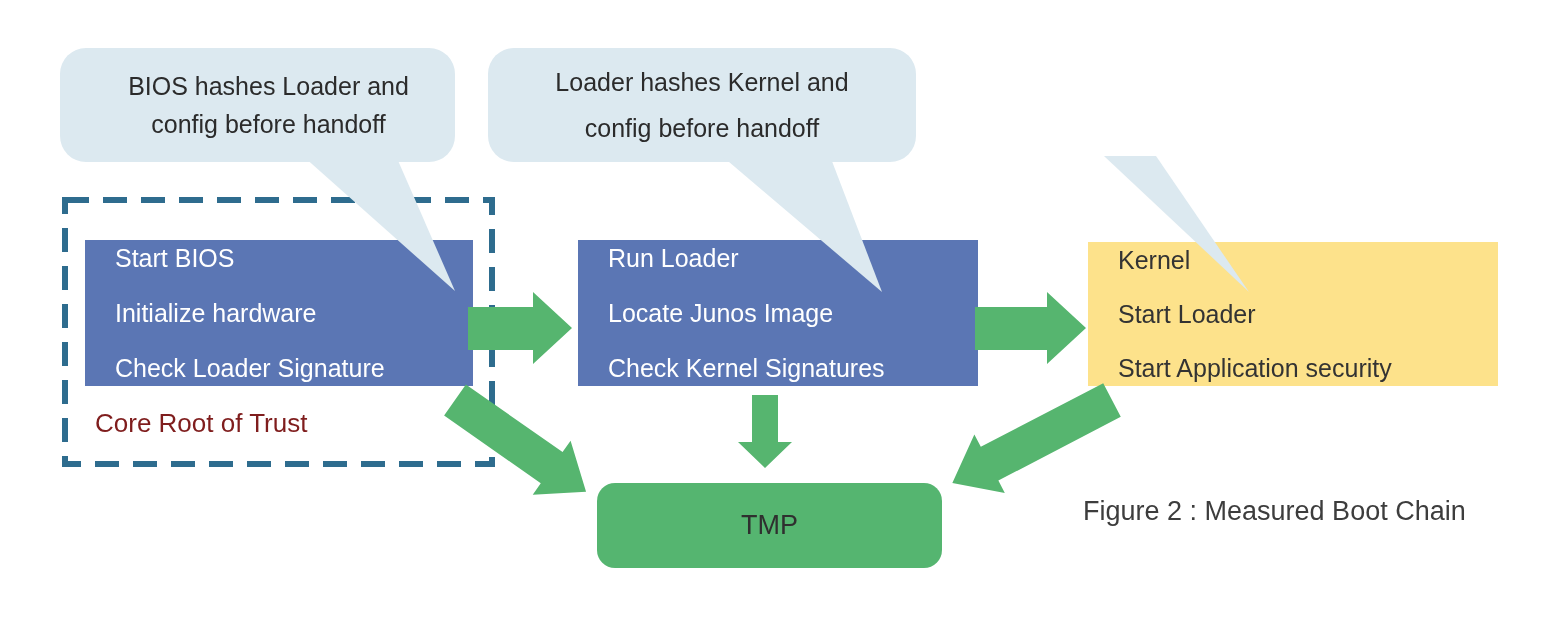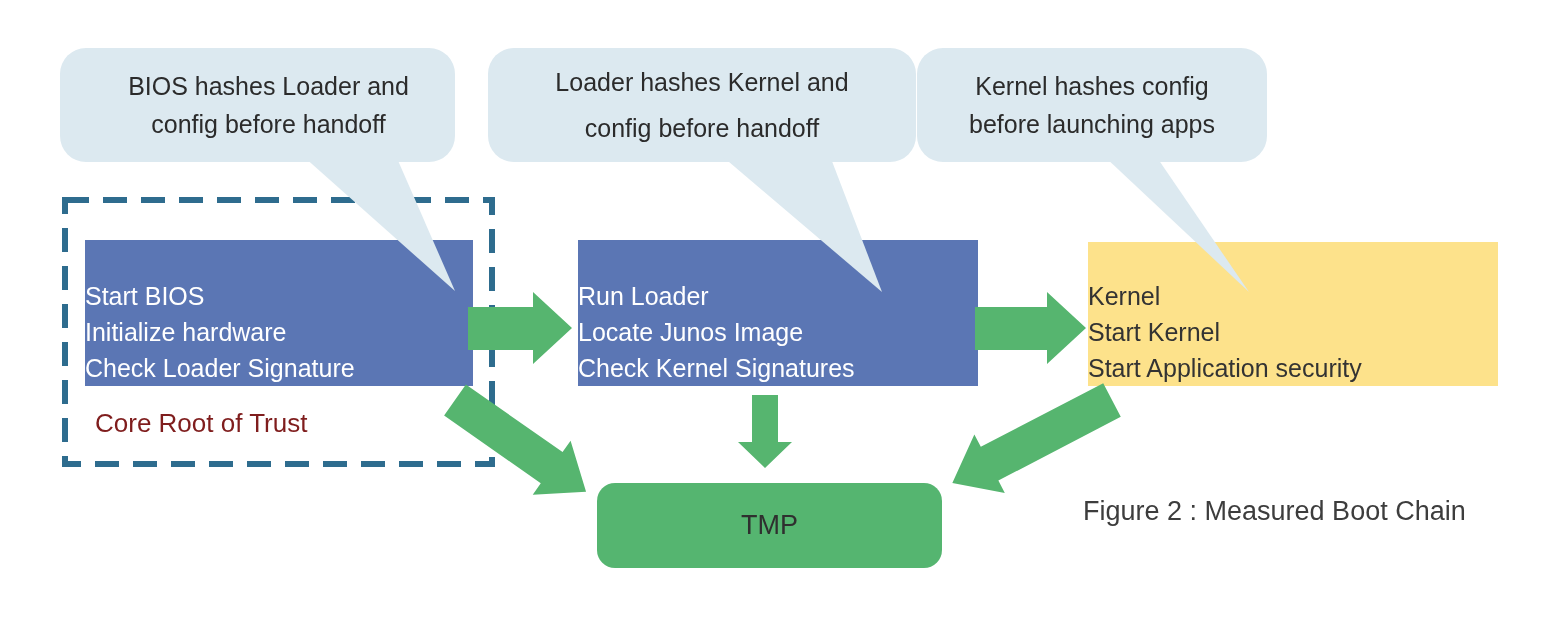--- a/index.html
+++ b/index.html
@@ -30,25 +30,26 @@
   .bubble span { display: block; }
   #bubble1 { left: 60px;  width: 373px; padding-left: 22px; }
   #bubble2 { left: 488px; width: 428px; gap: 8px; }
   #bubble3 { left: 917px; width: 350px; }
 
   .stage-box {
     position: absolute;
     top: 240px;
     height: 146px;
     box-sizing: border-box;
+    padding-left: 30px;
     font-size: 25px;
     line-height: 36px;
     display: flex;
     flex-direction: column;
-    justify-content: flex-end;
+    justify-content: space-between;
     z-index: 1;
   }
   .stage-box span { display: block; }
   .stage-blue   { background: #5b76b4; color: #ffffff; }
   .stage-yellow { background: #fde28b; color: #333333; }
   #box1 { left: 85px;   width: 388px; }
   #box2 { left: 578px;  width: 400px; }
   #box3 { left: 1088px; width: 410px; top: 242px; height: 144px; }
 
   .core-label {
@@ -96,38 +97,34 @@
 <div class="canvas">
 
   <div class="bubble" id="bubble1">
     <span>BIOS hashes Loader and</span>
     <span>config before handoff</span>
   </div>
   <div class="bubble" id="bubble2">
     <span>Loader hashes Kernel and</span>
     <span>config before handoff</span>
   </div>
-  <div class="bubble" id="bubble3">
-    <span>Kernel hashes config</span>
-    <span>before launching apps</span>
-  </div>
 
   <div class="stage-box stage-blue" id="box1">
     <span>Start BIOS</span>
     <span>Initialize hardware</span>
     <span>Check Loader Signature</span>
   </div>
   <div class="stage-box stage-blue" id="box2">
     <span>Run Loader</span>
     <span>Locate Junos Image</span>
     <span>Check Kernel Signatures</span>
   </div>
   <div class="stage-box stage-yellow" id="box3">
     <span>Kernel</span>
-    <span>Start Kernel</span>
+    <span>Start Loader</span>
     <span>Start Application security</span>
   </div>
 
   <div class="core-label">Core Root of Trust</div>
 
   <div class="tmp-box">
     <span>TMP</span>
   </div>
 
   <div class="caption">Figure 2 : Measured Boot Chain</div>

